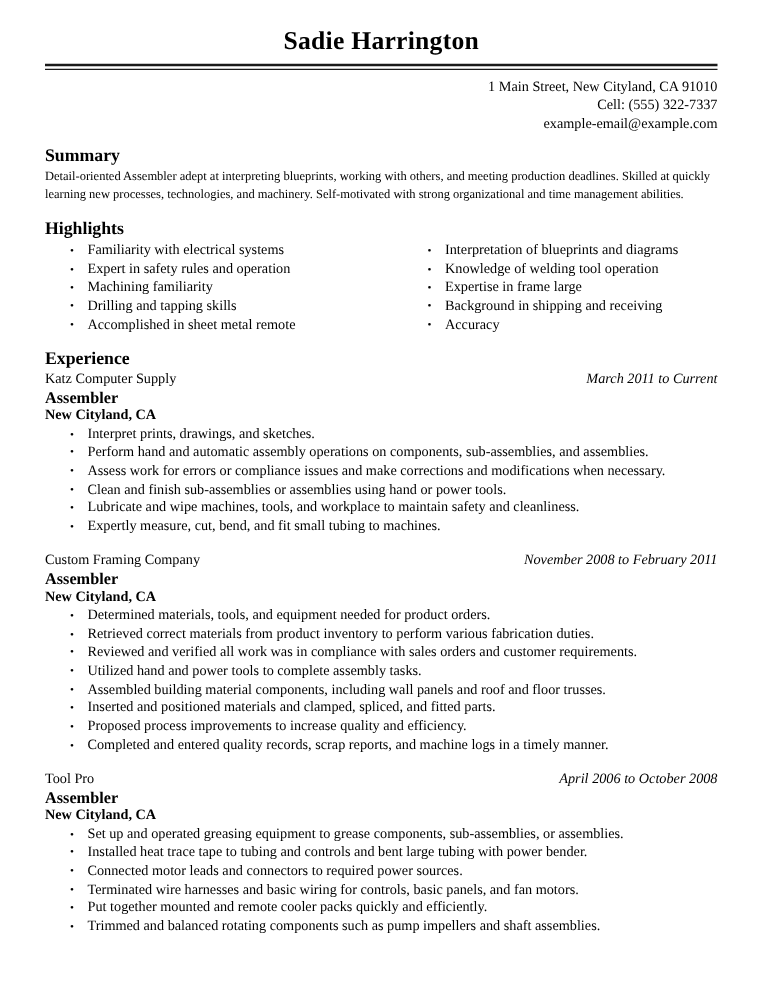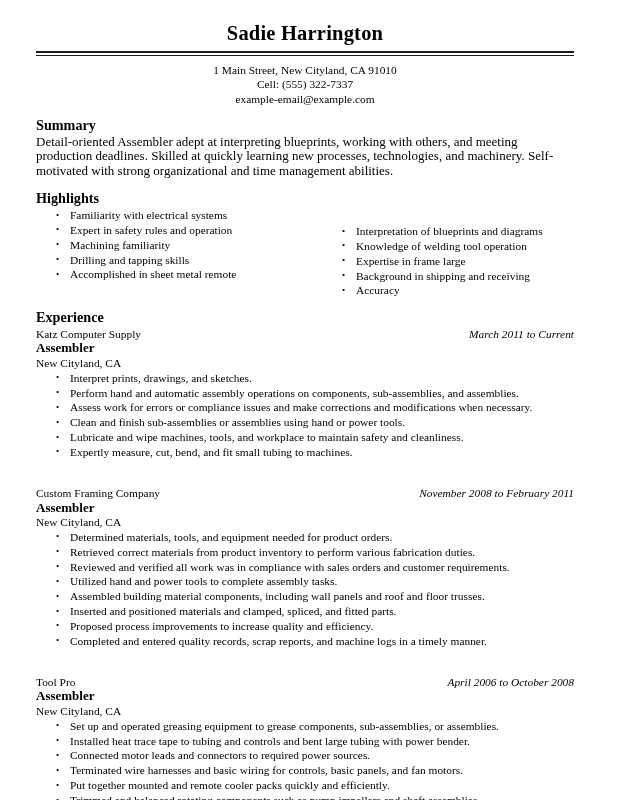--- a/index.html
+++ b/index.html
@@ -32,50 +32,51 @@
     margin: 0 0 6px 0;
   }
   .double-rule {
     margin: 0 0 7px 0;
     height: 5px;
     border-top: 2.2px solid #1a1a1a;
     border-bottom: 1.1px solid #1a1a1a;
     box-sizing: border-box;
   }
   .contact {
-    text-align: center;
+    text-align: right;
     font-size: 11.4px;
     line-height: 14.6px;
   }
   .contact div { white-space: nowrap; }
 
   
   .section-title {
     font-size: 14.2px;
     font-weight: bold;
     margin: 11px 0 1px 0;
     line-height: 1.15;
   }
   .summary-text {
-    font-size: 13px;
+    font-size: 10px;
     line-height: 14.7px;
     text-align: left;
     margin: 0;
   }
 
   
   .highlights {
     display: flex;
     margin-top: 2px;
+    align-items: flex-end;
   }
   .hl-col {
     width: 50%;
     box-sizing: border-box;
   }
-  .hl-col.right { padding-left: 17px; margin-top: 16px; }
+  .hl-col.right { padding-left: 17px; }
   ul.bullets {
     list-style: none;
     margin: 0;
     padding: 0;
   }
   ul.bullets li {
     font-size: 11.4px;
     line-height: 14.85px;
     padding-left: 34px;
     position: relative;
@@ -84,39 +85,40 @@
     content: "\2022";
     position: absolute;
     left: 20px;
     top: -0.5px;
     font-size: 9px;
     line-height: 15.5px;
   }
 
   
   .job { margin-top: 0; }
-  .job + .job { margin-top: 26px; }
+  .job + .job { margin-top: 12px; }
   .job-line {
     display: flex;
     justify-content: space-between;
     align-items: baseline;
     font-size: 11.4px;
     line-height: 14.7px;
     text-align: center;
   }
   .job-company { white-space: nowrap; }
   .job-dates { white-space: nowrap; font-style: italic; }
   .job-title {
     font-size: 13px;
     line-height: 14.7px;
     font-weight: bold;
   }
   .job-location {
     font-size: 11.4px;
     line-height: 14.7px;
+    font-weight: bold;
   }
   .job ul.bullets { margin-top: 0; }
 </style>
 </head>
 <body>
 
 <div class="page">
 
   <div class="name">Sadie Harrington</div>
   <div class="double-rule"></div>

